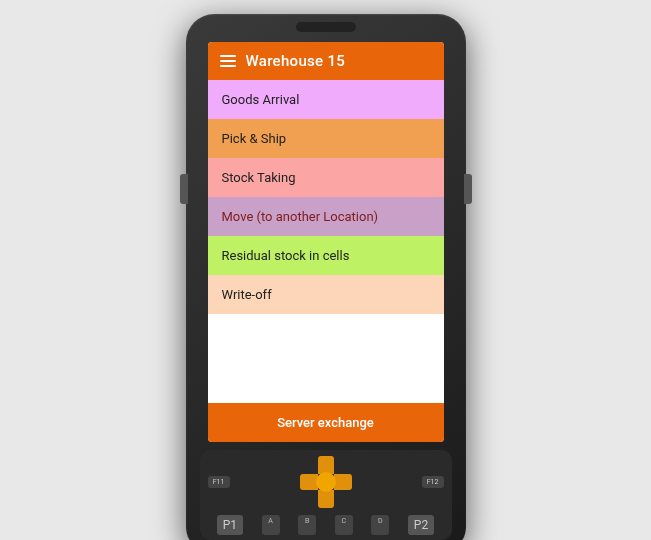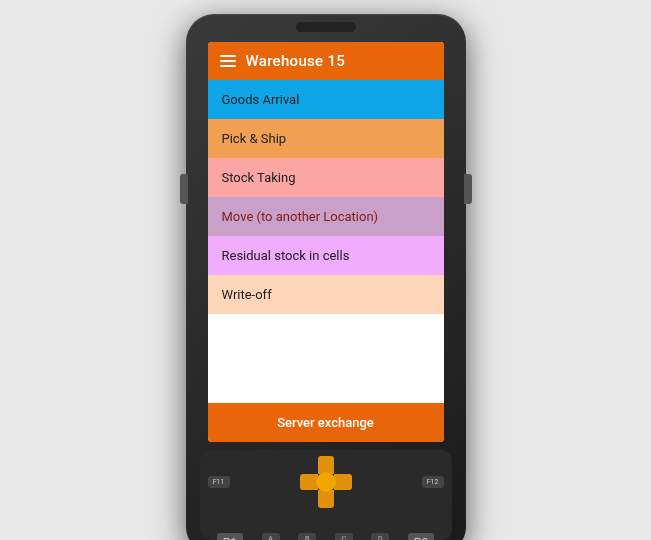--- a/index.html
+++ b/index.html
@@ -141,21 +141,21 @@
       bottom: 10px;
       left: 14px;
       right: 14px;
       height: 90px;
       background: #2a2a2a;
       border-radius: 10px;
       display: flex;
       flex-direction: column;
       align-items: flex-end;
       padding: 6px 8px;
-      gap: 23px;
+      gap: 5px;
     }
 
     .keypad-row {
       display: flex;
       align-items: center;
       justify-content: space-between;
       width: 100%;
     }
 
     .key-fn {
@@ -255,25 +255,25 @@
       <div class="screen-header">
         <div class="hamburger-icon">
           <span></span>
           <span></span>
           <span></span>
         </div>
         <span class="header-title">Warehouse 15</span>
       </div>
 
       <ul class="menu-list" id="menu-list">
-          <li class="menu-item" style="background: #0ea5e9; color: rgb(34, 34, 34);">Goods Arrival</li>
+          <li class="menu-item" style="background: #f0abfc; color: rgb(34, 34, 34);">Goods Arrival</li>
           <li class="menu-item" style="background: rgb(240, 160, 80); color: rgb(34, 34, 34);">Pick &amp; Ship</li>
           <li class="menu-item" style="background: #fca5a5; color: rgb(34, 34, 34);">Stock Taking</li>
           <li class="menu-item" style="background: rgb(200, 160, 200); color: #7f1d1d;">Move (to another Location)</li>
-          <li class="menu-item" style="background: #f0abfc; color: rgb(34, 34, 34); text-align: right;">Residual stock in cells</li>
+          <li class="menu-item" style="background: #bef264; color: rgb(34, 34, 34); text-align: right;">Residual stock in cells</li>
           <li class="menu-item" style="background: rgb(253, 213, 184); color: rgb(34, 34, 34);">Write-off</li>
         </ul>
 
       <div class="server-exchange-btn" style="background: rgb(232, 101, 10); color: rgb(255, 255, 255);">Server exchange</div>
 
     </div>
 
     <div class="keypad">
       <div class="keypad-row">
         <span class="key-fn">F11</span>

